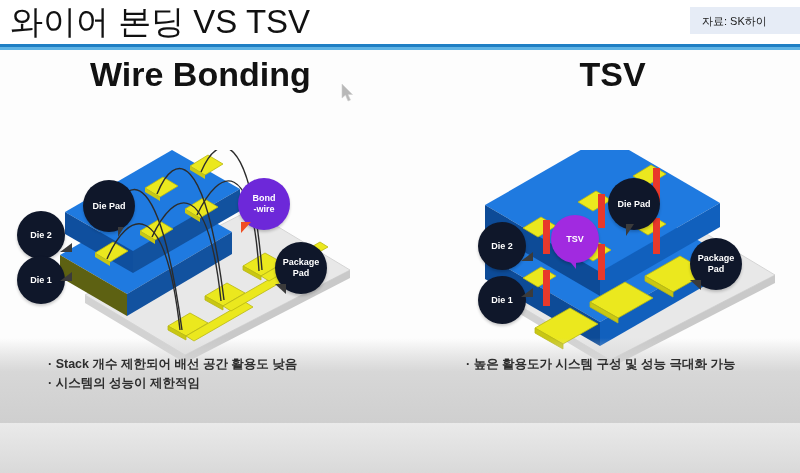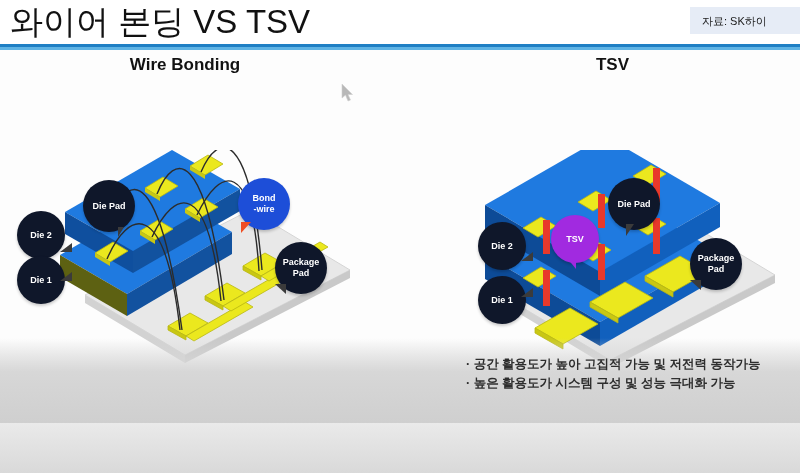--- a/index.html
+++ b/index.html
@@ -81,21 +81,21 @@
   }
   .caption-band {
     position: absolute;
     left: 0; top: 338px;
     width: 800px; height: 85px;
     background: linear-gradient(to bottom, rgba(235,235,235,0) 0%, #d7d7d7 40%, #cfcfcf 100%);
   }
 
   .panel-title {
     position: absolute;
-    font-size: 17px;
+    font-size: 34px;
     font-weight: bold;
     color: #121212;
     white-space: nowrap;
     text-align: center;
   }
   #title-wire { left: 90px; top: 55px; width: 190px; }
   #title-tsv  { left: 540px; top: 55px; width: 145px; }
 
   
   .art { position: absolute; }
@@ -107,21 +107,21 @@
     color: #ffffff;
     display: flex;
     align-items: center;
     justify-content: center;
     text-align: center;
     font-size: 9px;
     font-weight: bold;
     line-height: 11px;
     box-shadow: 0 2px 3px rgba(0,0,0,0.2);
   }
-  .bubble.orange { background: #1d4ed8; }
+  .bubble.orange { background: #6d28d9; }
   .bubble.purple { background: #a12ae0; }
   .bubble-tail {
     position: absolute;
     width: 0; height: 0;
     border-style: solid;
   }
 
   .wire-layer, .leader-layer { position: absolute; left: 0; top: 0; }
 
   .caption {
@@ -343,23 +343,26 @@
       <span>
         <span>Package</span><br>
         <span>Pad</span>
       </span>
     </div>
     <div class="bubble-tail" style="left:690px; top:280px; border-width:0 11px 10px 0; border-color:transparent #3b3b3b transparent transparent;"></div>
   </div>
 
   <div class="caption-band"></div>
 
+  <div class="caption" id="caption-left">
+    <div>· Stack 개수 제한되어 배선 공간 활용도 낮음</div>
+    <div>· 시스템의 성능이 제한적임</div>
+  </div>
 
   <div class="caption" id="caption-right">
-    <div>· 공간 활용도가 높아 고집적 가능 및 저전력 동작가능</div>
     <div>· 높은 활용도가 시스템 구성 및 성능 극대화 가능</div>
   </div>
 
   <svg class="cursor" viewBox="0 0 14 18">
     <path d="M1,0 L1,14 L4.5,11 L7,17 L9.5,16 L7,10.5 L11.5,10.5 Z" fill="#666" stroke="#999" stroke-width="0.6"></path>
   </svg>
 
 </div>
 
 </body></html>

